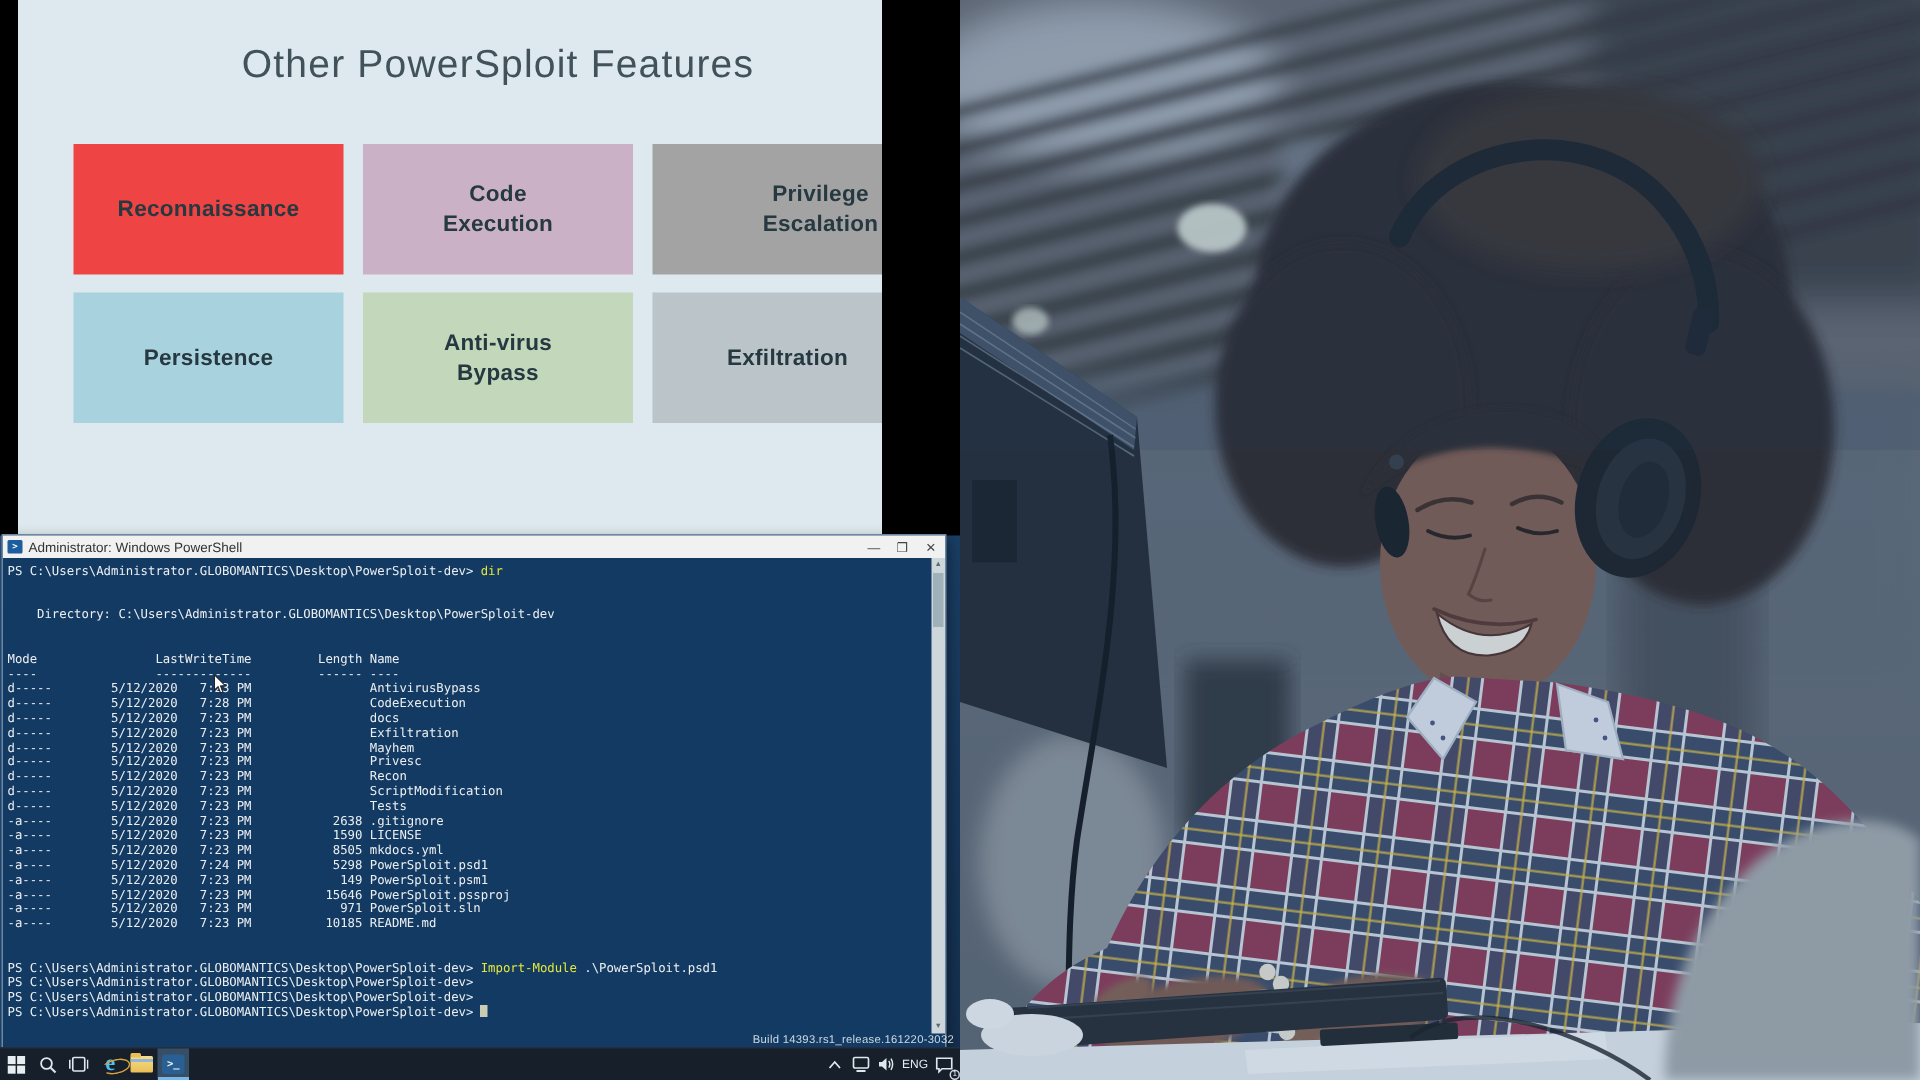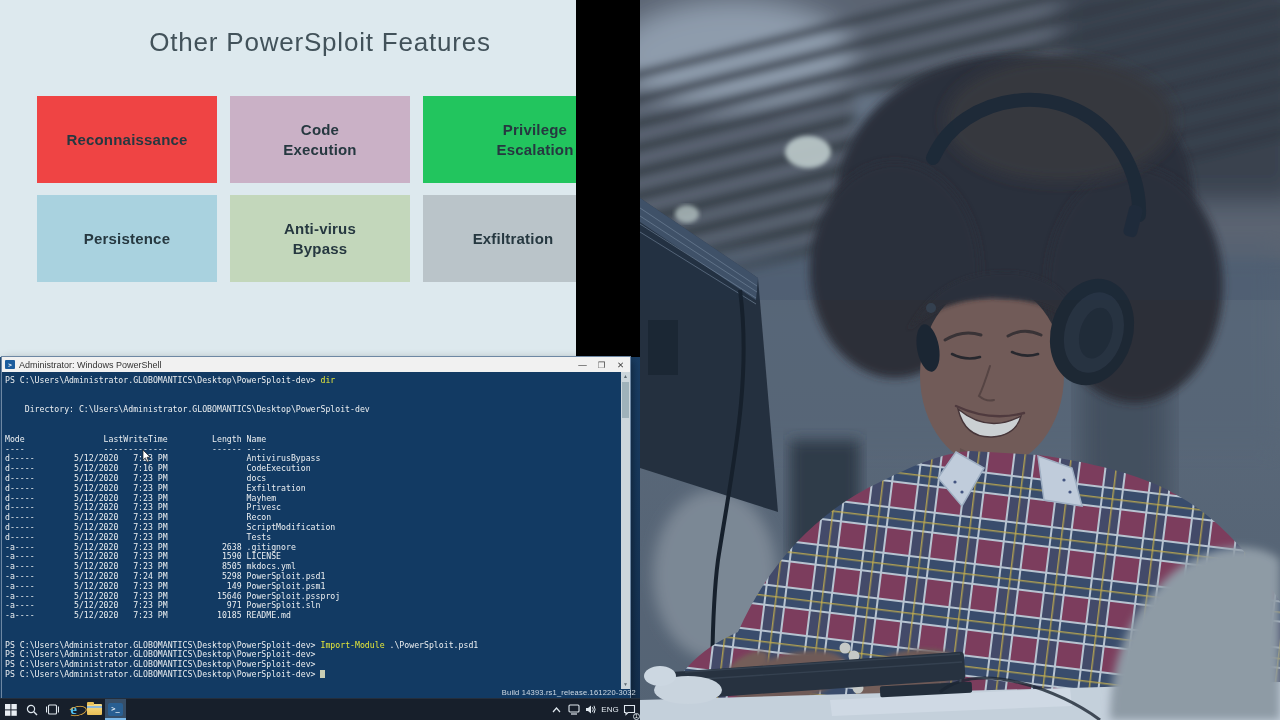--- a/index.html
+++ b/index.html
@@ -3,21 +3,21 @@
 <meta charset="utf-8">
 <style>
   * { margin:0; padding:0; box-sizing:border-box; }
   html,body { width:1280px; height:720px; overflow:hidden; background:#000; }
   body { font-family:"Liberation Sans", sans-serif; display:flex; }
 
   
   .left { width:640px; height:720px; position:relative; flex:0 0 640px; }
 
   
-  .slide { position:relative; width:576px; height:357px; background:var(--slide-bg); overflow:hidden; }
+  .slide { position:relative; width:576px; height:357px; background:var(--slide-bg); overflow:hidden;margin-left:12px; }
   .slide-title { position:absolute; top:27px; left:0; width:640px; text-align:center;
     font-size:26px; font-weight:300; letter-spacing:.8px; color:var(--slide-title); }
   .slide-grid { position:absolute; top:96px; left:37px; width:566px; display:grid;
     grid-template-columns:repeat(3,180px); grid-auto-rows:87px; column-gap:13px; row-gap:12px; }
   .fbox { display:flex; flex-direction:column; align-items:center; justify-content:center;
     font-weight:700; font-size:15px; line-height:1.3; color:var(--box-text); letter-spacing:.2px; text-align:center; }
 
   
   .desktop { position:relative; width:640px; height:341px;
     background:linear-gradient(135deg,#27517c 0%, var(--desktop-blue) 45%, #142f4e 100%); }
@@ -74,21 +74,21 @@
   <div class="slide">
     <div class="slide-title">Other PowerSploit Features</div>
     <div class="slide-grid">
         <div class="fbox" style="background: #ef4444;">
           <div>Reconnaissance</div>
         </div>
         <div class="fbox" style="background: rgb(202, 177, 198);">
           <div>Code</div>
           <div>Execution</div>
         </div>
-        <div class="fbox" style="background: #22c55e; padding-left: 44px;">
+        <div class="fbox" style="background: #a3a3a3; padding-left: 44px;">
           <div>Privilege</div>
           <div>Escalation</div>
         </div>
         <div class="fbox" style="background: rgb(169, 210, 223);">
           <div>Persistence</div>
         </div>
         <div class="fbox" style="background: rgb(195, 215, 187);">
           <div>Anti-virus</div>
           <div>Bypass</div>
         </div>
@@ -112,21 +112,21 @@
       <div class="term-body">
           <div class="tline"><span>PS C:\Users\Administrator.GLOBOMANTICS\Desktop\PowerSploit-dev&gt; </span><span class="cmd">dir</span></div>
           <div class="tline"><span></span></div>
           <div class="tline"><span></span></div>
           <div class="tline"><span>    Directory: C:\Users\Administrator.GLOBOMANTICS\Desktop\PowerSploit-dev</span></div>
           <div class="tline"><span></span></div>
           <div class="tline"><span></span></div>
           <div class="tline"><span>Mode                LastWriteTime         Length Name</span></div>
           <div class="tline"><span>----                -------------         ------ ----</span></div>
           <div class="tline"><span>d-----        5/12/2020   7:23 PM                AntivirusBypass</span></div>
-          <div class="tline"><span>d-----        5/12/2020   7:16 PM                CodeExecution</span></div>
+          <div class="tline"><span>d-----        5/12/2020   7:28 PM                CodeExecution</span></div>
           <div class="tline"><span>d-----        5/12/2020   7:23 PM                docs</span></div>
           <div class="tline"><span>d-----        5/12/2020   7:23 PM                Exfiltration</span></div>
           <div class="tline"><span>d-----        5/12/2020   7:23 PM                Mayhem</span></div>
           <div class="tline"><span>d-----        5/12/2020   7:23 PM                Privesc</span></div>
           <div class="tline"><span>d-----        5/12/2020   7:23 PM                Recon</span></div>
           <div class="tline"><span>d-----        5/12/2020   7:23 PM                ScriptModification</span></div>
           <div class="tline"><span>d-----        5/12/2020   7:23 PM                Tests</span></div>
           <div class="tline"><span>-a----        5/12/2020   7:23 PM           2638 .gitignore</span></div>
           <div class="tline"><span>-a----        5/12/2020   7:23 PM           1590 LICENSE</span></div>
           <div class="tline"><span>-a----        5/12/2020   7:23 PM           8505 mkdocs.yml</span></div>

